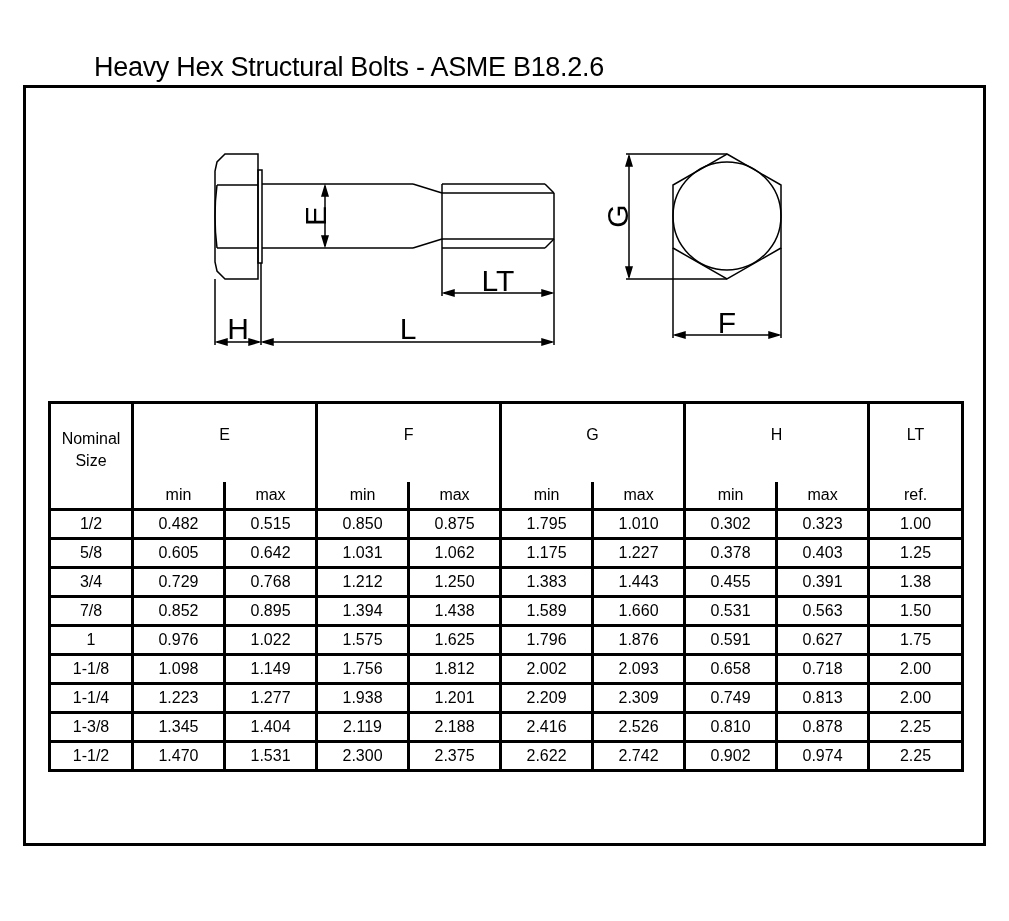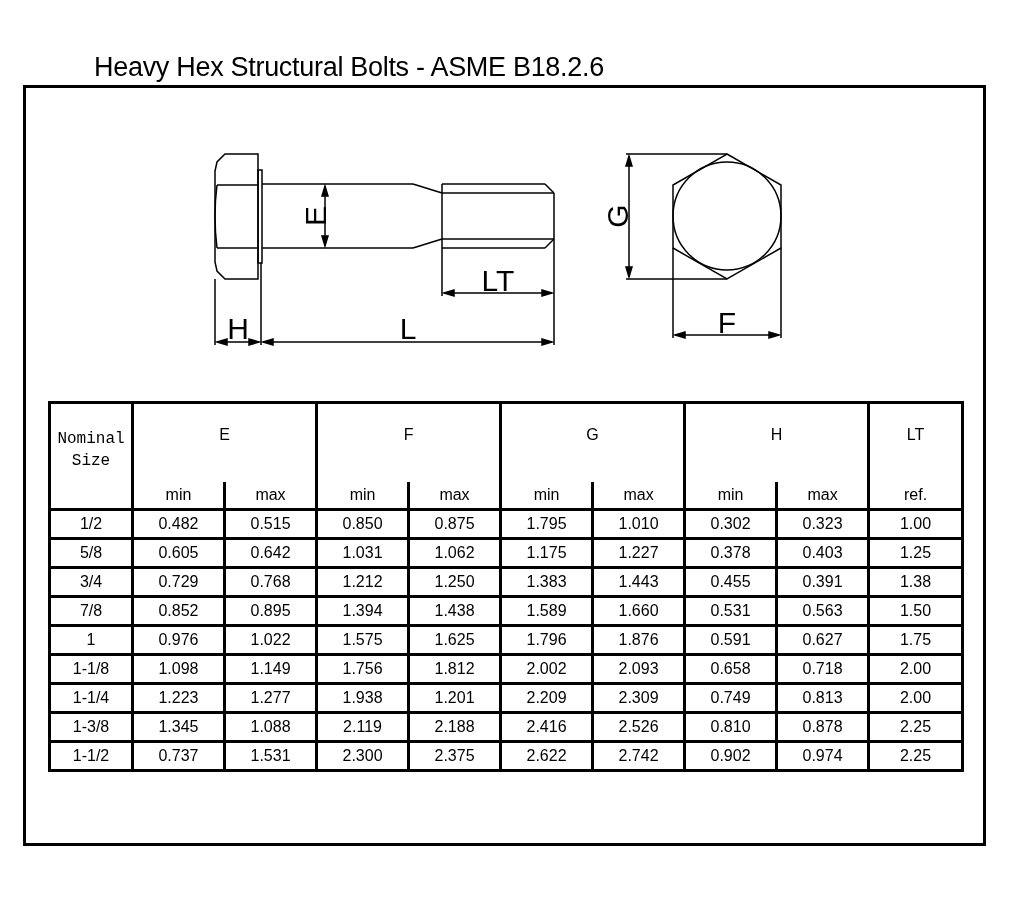--- a/index.html
+++ b/index.html
@@ -7,21 +7,21 @@
          font-family:"Liberation Sans", sans-serif; color:#000; }
   .title { position:absolute; left:54px; top:50px; font-size:27px; line-height:34px; white-space:nowrap; letter-spacing:-0.3px;margin-left:40px; }
   .frame { position:absolute; left:23px; top:85px; width:957px; height:755px; border:3px solid #000; box-sizing:content-box; }
   .drawing { position:absolute; left:0; top:0; }
   table.spec { position:absolute; left:48px; top:401px; width:913px; border-collapse:collapse; border:3px solid #000; table-layout:fixed; }
   table.spec td { border:3px solid #000; text-align:center; font-size:16px; padding:0; height:26px; }
   table.spec .hdr-top td { height:56px; }
   table.spec .grp { vertical-align:top; padding-top:22px; border-bottom:none; }
   table.spec .sub { height:26px; border-top:none; vertical-align:middle; }
   table.spec .sub.inner { border-left:3px solid #000;margin-top:19px; }
-  table.spec .nom { font-size:16px; line-height:22px; vertical-align:top; padding-top:24px;font-family:Liberation Mono, monospace; }
+  table.spec .nom { font-size:16px; line-height:22px; vertical-align:top; padding-top:24px; }
   table.spec .lt-top { vertical-align:top; padding-top:22px; border-bottom:none; }
 </style>
 </head>
 <body>
 
 <div class="title">Heavy Hex Structural Bolts - ASME B18.2.6</div>
 
 <div class="frame"></div>
 
 <svg class="drawing" width="1009" height="400">
@@ -210,32 +210,32 @@
         <td>1.201</td>
         <td>2.209</td>
         <td>2.309</td>
         <td>0.749</td>
         <td>0.813</td>
         <td>2.00</td>
       </tr>
       <tr>
         <td>1-3/8</td>
         <td>1.345</td>
-        <td>1.088</td>
+        <td>1.404</td>
         <td>2.119</td>
         <td>2.188</td>
         <td>2.416</td>
         <td>2.526</td>
         <td>0.810</td>
         <td>0.878</td>
         <td>2.25</td>
       </tr>
       <tr>
         <td>1-1/2</td>
-        <td>0.737</td>
+        <td>1.470</td>
         <td>1.531</td>
         <td>2.300</td>
         <td>2.375</td>
         <td>2.622</td>
         <td>2.742</td>
         <td>0.902</td>
         <td>0.974</td>
         <td>2.25</td>
       </tr>
     </tbody>

